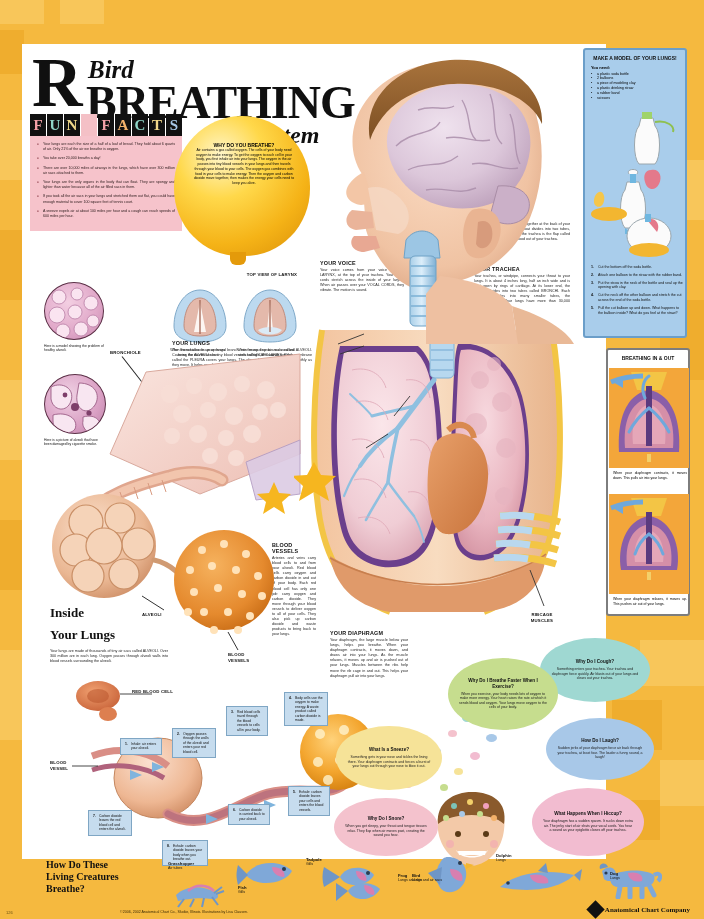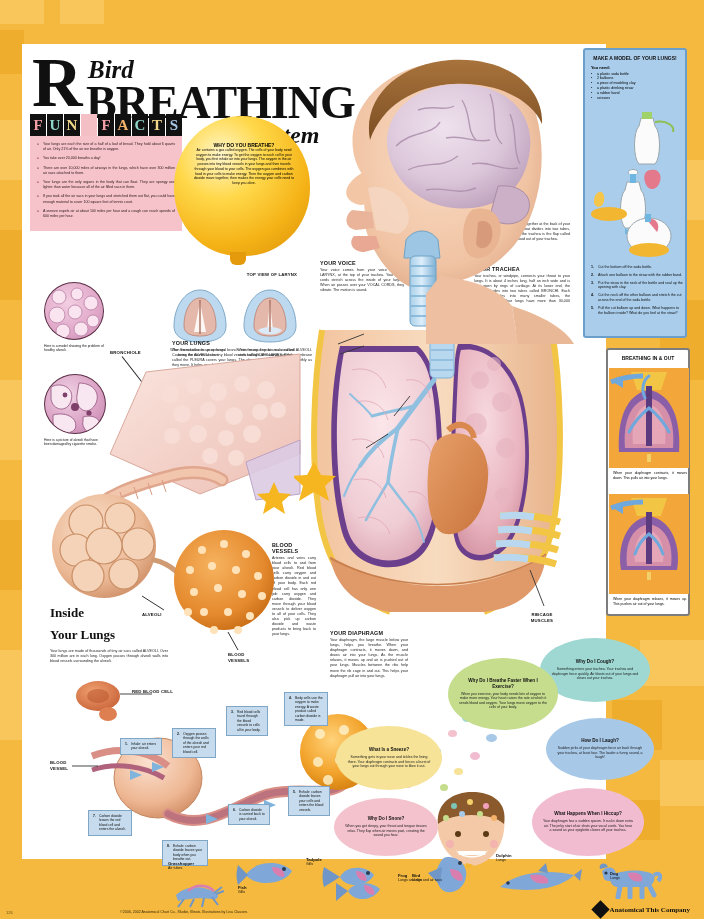--- a/index.html
+++ b/index.html
@@ -865,20 +865,23 @@
   <div class="dot" style="left:454px;top:768px;width:9px;height:7px;background:#f6e398;"></div>
   <div class="dot" style="left:440px;top:784px;width:8px;height:7px;background:#c6dd8e;"></div>
   <div class="dot" style="left:478px;top:700px;width:11px;height:8px;background:#c6dd8e;"></div>
   <div class="dot" style="left:462px;top:714px;width:10px;height:8px;background:#9fd8d2;"></div>
   <div class="dot" style="left:448px;top:730px;width:9px;height:7px;background:#f4c2cd;"></div>
   <div class="dot" style="left:432px;top:748px;width:9px;height:7px;background:#a8c8e8;"></div>
   <div class="dot" style="left:418px;top:766px;width:8px;height:6px;background:#f6e398;"></div>
   <div class="dot" style="left:404px;top:782px;width:8px;height:6px;background:#f2bcd0;"></div>
 
   <div class="creatures">
+    <div class="cr-title" style="white-space:pre-line;">How Do These
+Living Creatures
+Breathe?</div>
 
     <svg viewBox="0 0 60 34" width="60" height="34" style="position:absolute;left:168px;top:28px;">
       <path d="M8 20 C18 10 36 10 48 18 C52 21 50 25 44 24 C32 22 18 24 10 26 Z" fill="#7fa8d8"></path>
       <path d="M20 16 C28 8 40 10 46 16" fill="none" stroke="#d87fb0" stroke-width="2.5"></path>
       <g stroke="#6f96c6" stroke-width="2" fill="none">
         <path d="M16 24 L10 32"></path>
           <path d="M26 24 L22 32"></path>
           <path d="M36 23 L34 32"></path>
         <path d="M44 22 L50 30"></path>
           <path d="M46 18 L54 12"></path>
@@ -961,18 +964,18 @@
       <circle cx="8" cy="14" r="1.6" fill="#2b3c52"></circle>
     </svg>
     <div class="cr-item" style="left:610px;top:24px;width:30px;">
       <div class="nm">Dog</div>
       <div class="hw">Lungs</div>
     </div>
 
     <div class="credit">©2006, 2002 Anatomical Chart Co., Skokie, Illinois. Illustrations by Lisa Clausen.</div>
     <div class="logo">
       <div class="diamond"></div>
-      <div class="lt">Anatomical This Company</div>
+      <div class="lt">Anatomical Chart Company</div>
     </div>
     <div class="corner-num">126</div>
   </div>
 
 </div>
 
 </body></html>

